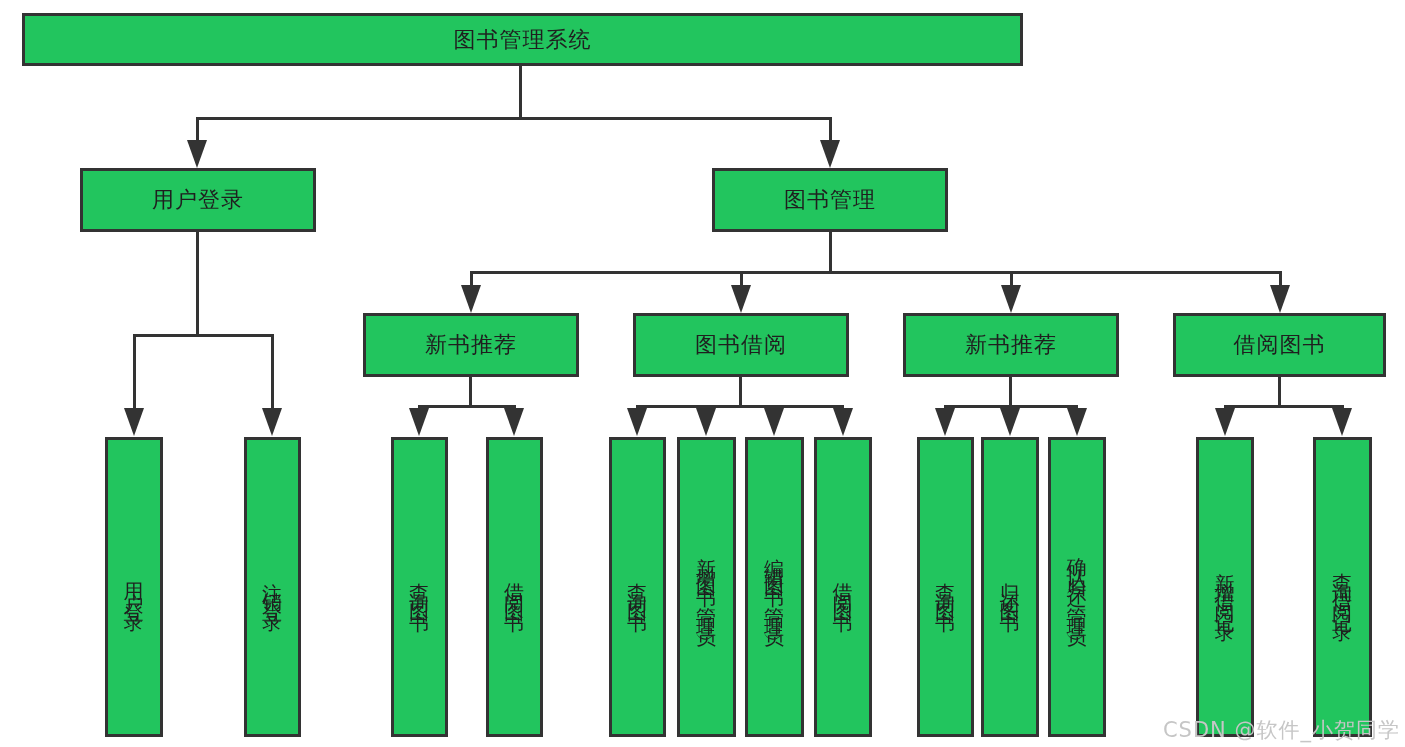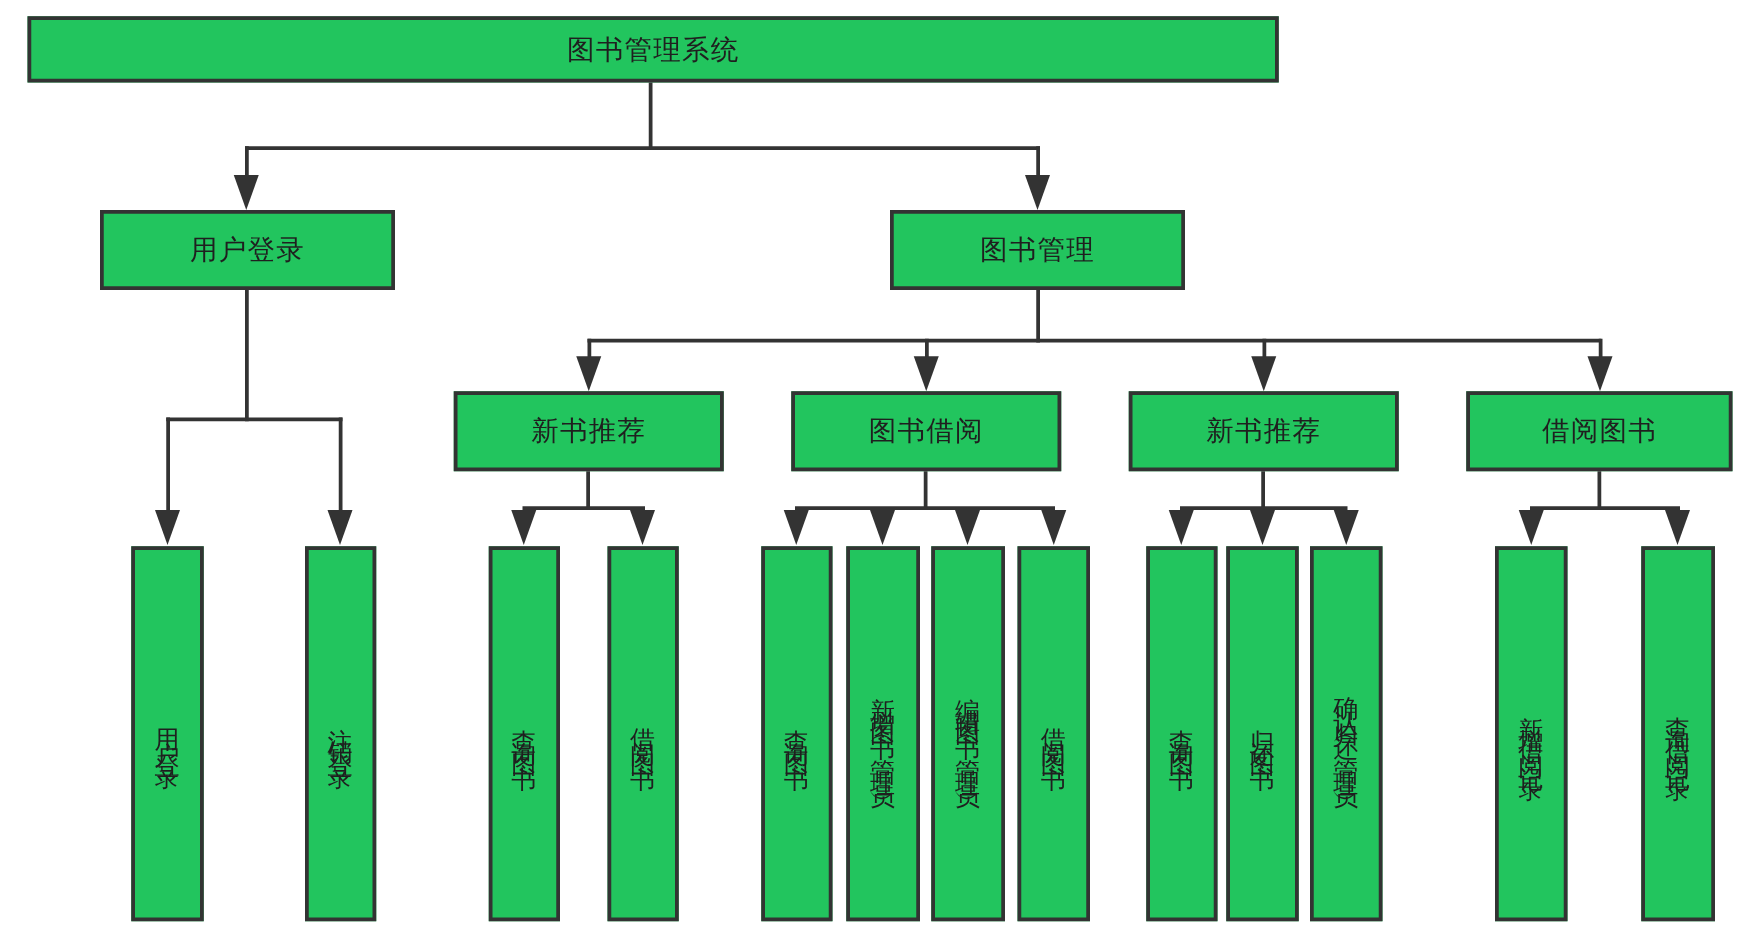--- a/index.html
+++ b/index.html
@@ -143,14 +143,15 @@
   <div class="node v" style="left:745px; top:437px; width:59px; height:300px;">编辑图书（管理员）</div>
   <div class="node v" style="left:814px; top:437px; width:58px; height:300px;">借阅图书</div>
 
   <div class="node v" style="left:917px; top:437px; width:57px; height:300px;">查询图书</div>
   <div class="node v" style="left:981px; top:437px; width:58px; height:300px;">归还图书</div>
   <div class="node v" style="left:1048px; top:437px; width:58px; height:300px;">确认归还（管理员）</div>
 
   <div class="node v" style="left:1196px; top:437px; width:58px; height:300px;">新增借阅记录</div>
   <div class="node v" style="left:1313px; top:437px; width:59px; height:300px;">查询借阅记录</div>
 
+  <div class="watermark">CSDN @软件_小贺同学</div>
 
 </div>
 
 </body></html>

